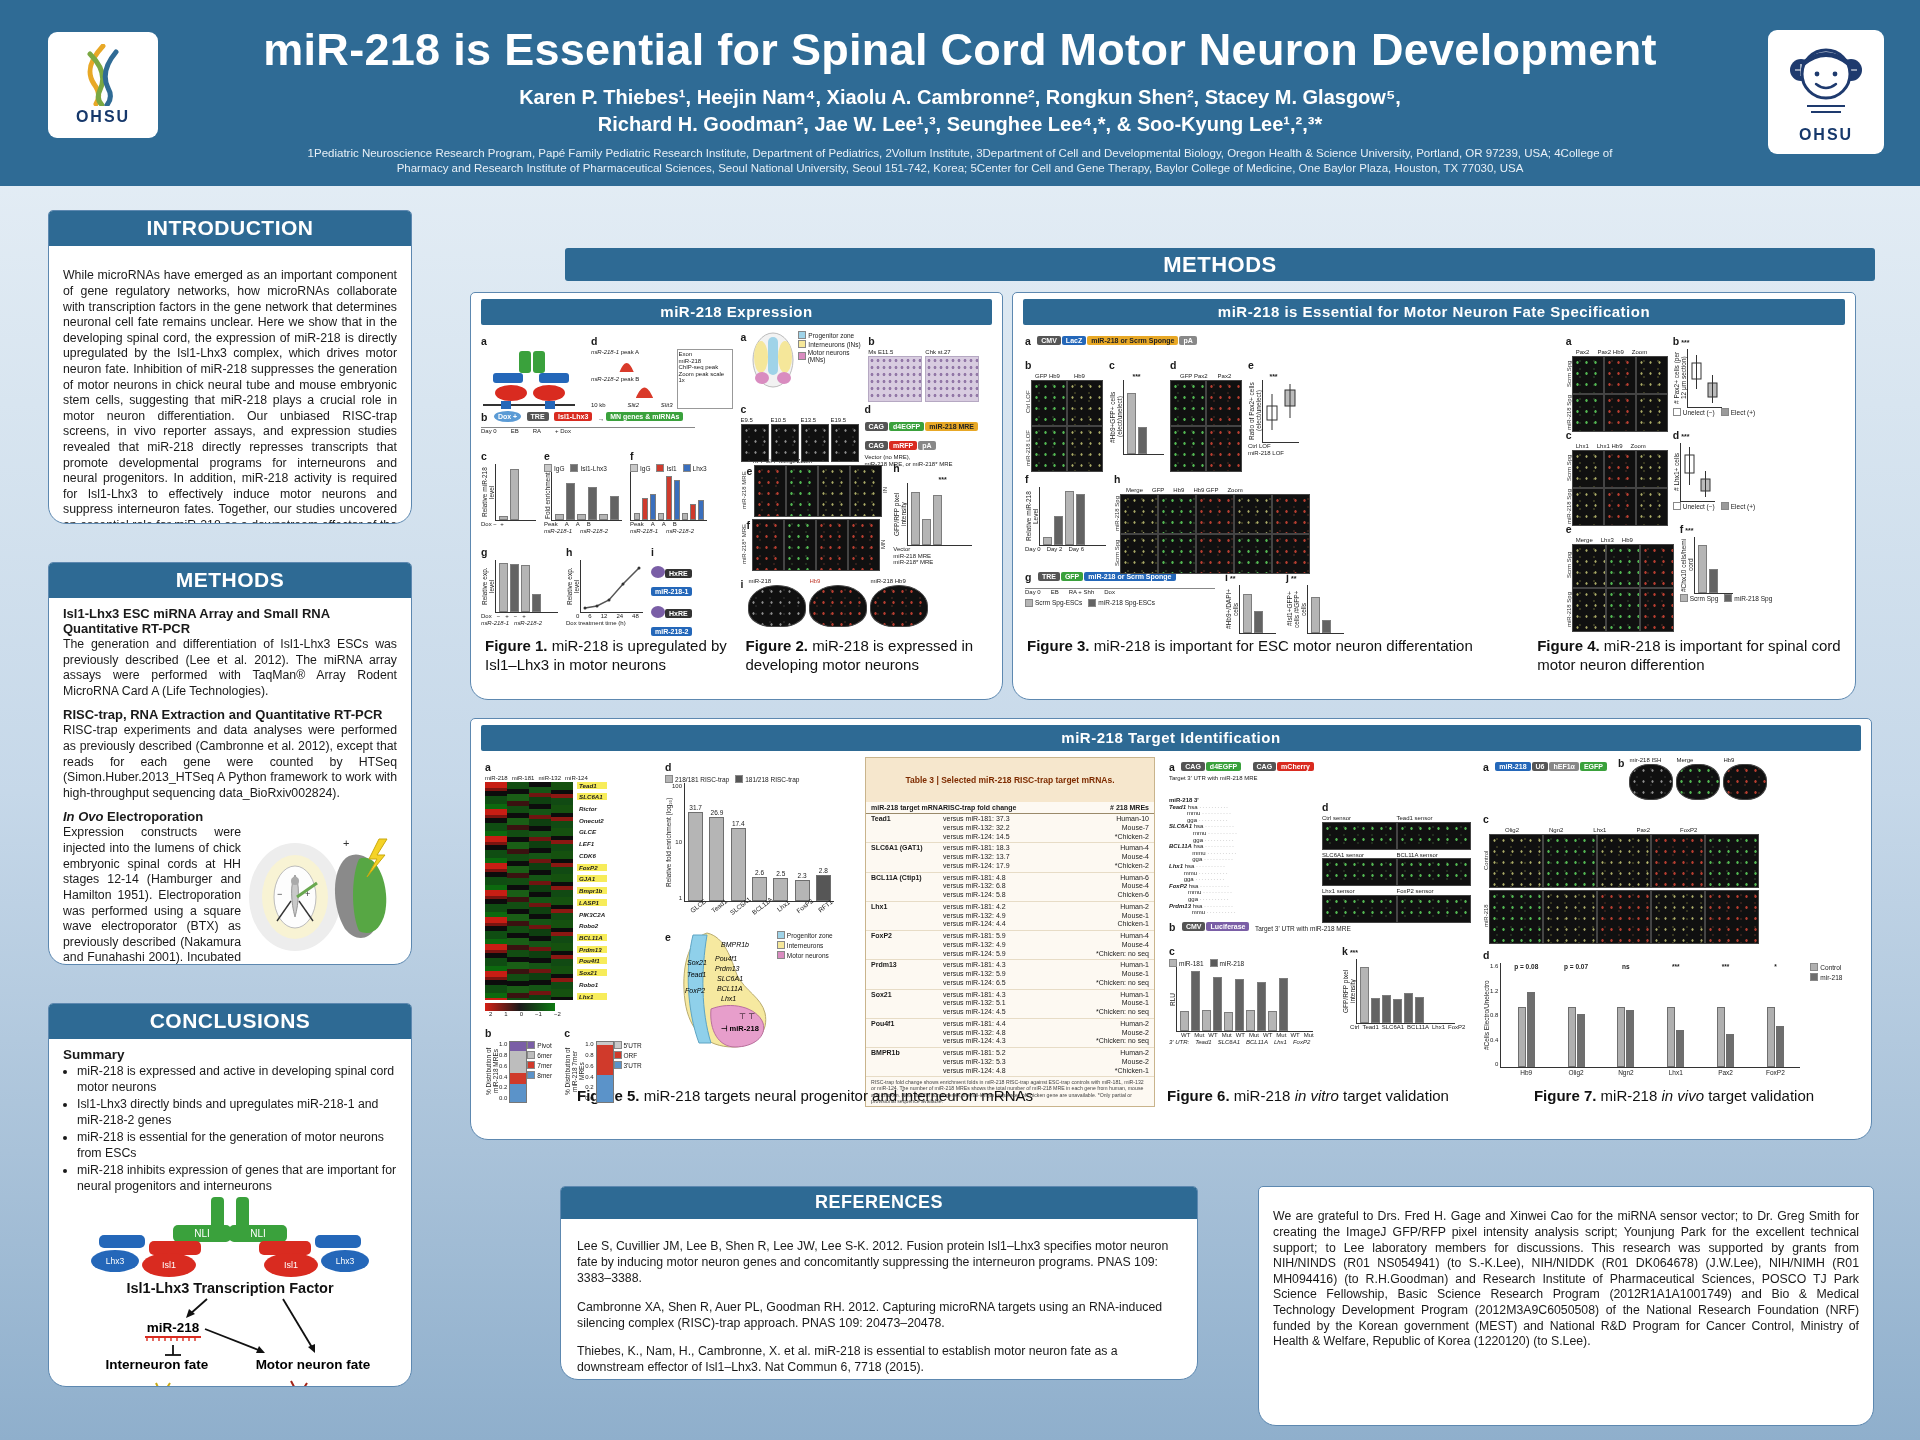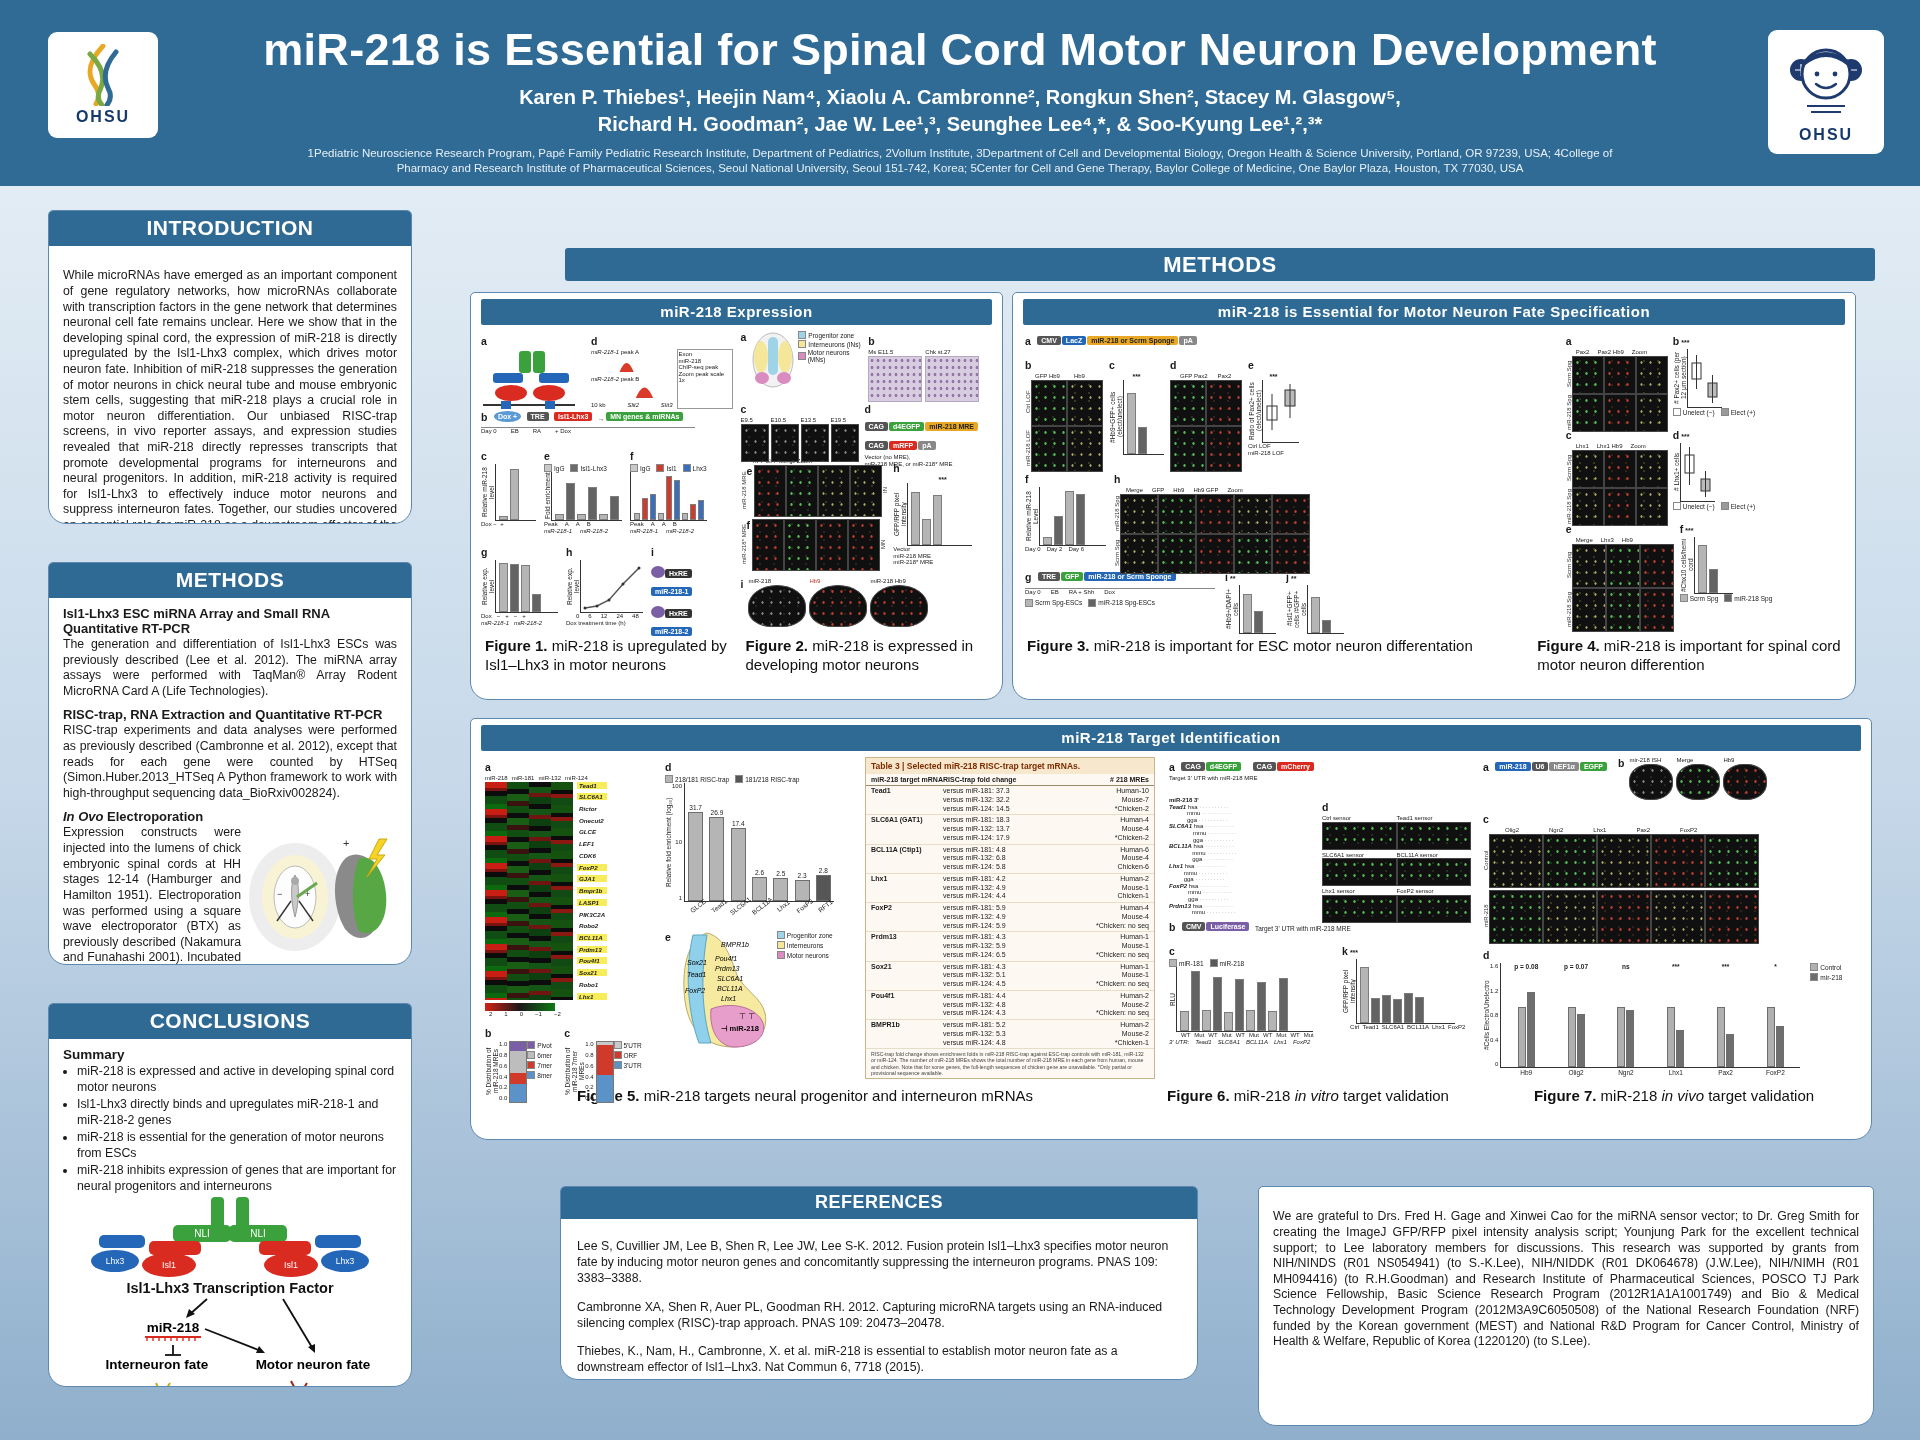--- a/index.html
+++ b/index.html
@@ -80,21 +80,21 @@
   .hm1{background:repeating-linear-gradient(180deg,#c81e14 0 6px,#7a1410 6px 9px,#0c0c0c 9px 14px,#0f4d12 14px 22px,#0c690e 22px 27px);}
   .hm2{background:repeating-linear-gradient(180deg,#124d12 0 7px,#0c0c0c 7px 12px,#1a5e16 12px 19px,#3a1210 19px 24px);}
   .hm3{background:repeating-linear-gradient(180deg,#0c0c0c 0 5px,#155515 5px 11px,#701511 11px 15px,#0e3f10 15px 22px);}
   .hm4{background:repeating-linear-gradient(180deg,#15510f 0 8px,#0c0c0c 8px 12px,#8c1812 12px 16px,#114a13 16px 23px);}
   .genes{display:flex;flex-direction:column;justify-content:space-between;font-size:6.2px;font-style:italic;}
   .genes .li-item{padding:0 2px;}
   .genes .hl{background:#f7ec5a;}
   .scale{height:8px;width:70px;background:linear-gradient(90deg,#d42015,#1a1a1a 50%,#0e7a12);}
   
   #t3{background:#fdf9f2;border:0.5px solid #c9b48c;font-size:7px;}
-  #t3 .t3title{background:#f6e7cd;color:#7e2c00;font-weight:bold;font-size:8.5px;padding:3px 5px;}
+  #t3 .t3title{background:#f6e7cd;color:#7e2c00;font-weight:bold;font-size:8.5px;padding:17px 5px;text-align:center;}
   #t3 .t3head{display:flex;font-weight:bold;border-bottom:1px solid #9a8a6a;padding:2px 5px;}
   .t3row{display:flex;padding:1px 5px;border-bottom:0.5px solid #e7dcc6;}
   .t3gene{width:72px;font-weight:bold;}
   .t3mid{flex:1;}
   .t3mre{width:62px;text-align:right;}
   .t3mid div,.t3mre div{line-height:1.25;}
   .t3note{font-size:5.2px;color:#444;padding:2px 5px;line-height:1.2;}
   
   #concl-diagram{display:block;margin:2px auto 0;}
   .bullets{margin:2px 14px 0;padding-left:14px;font-size:12.3px;line-height:1.3;}

